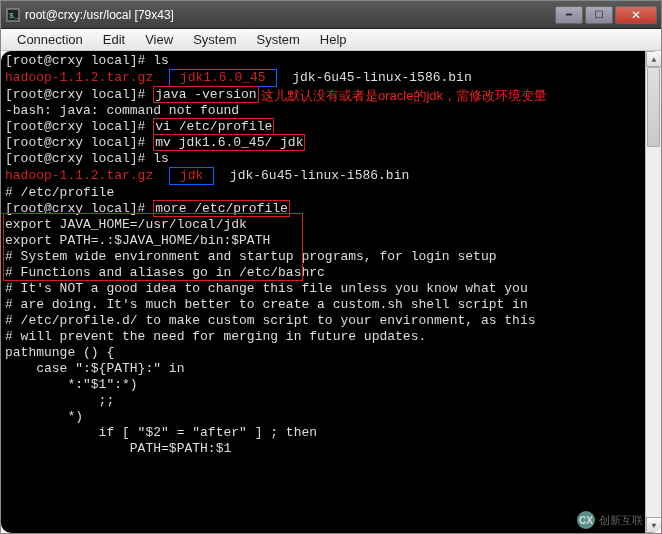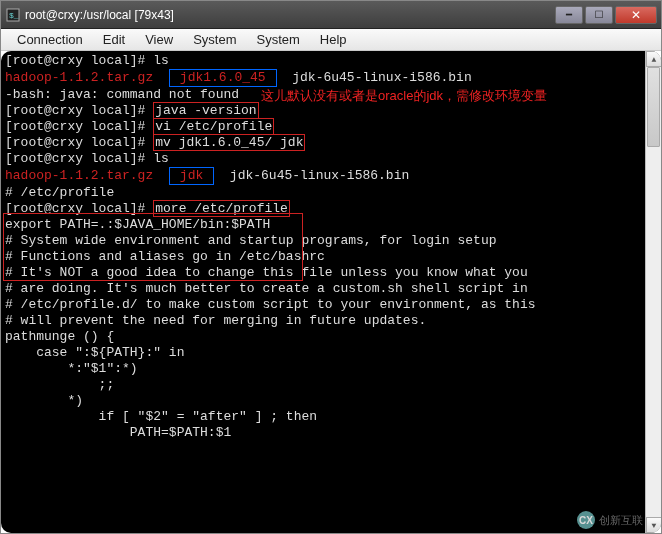--- a/index.html
+++ b/index.html
@@ -56,29 +56,30 @@
     <span class="menuitem">Edit</span>
     <span class="menuitem">View</span>
     <span class="menuitem">System</span>
     <span class="menuitem">System</span>
     <span class="menuitem">Help</span>
   </div>
 
   <div class="terminal">
     <div class="line white"><span>[root@crxy local]# </span><span>ls</span></div>
     <div class="line"><span class="red">hadoop-1.1.2.tar.gz  </span><span class="bluebox">jdk1.6.0_45</span><span class="white">  jdk-6u45-linux-i586.bin</span></div>
+    <div class="line white"><span>[root@crxy local]# </span><span class="inlinebox">java -version</span></div>
     <div class="line white">-bash: java: command not found</div>
-    <div class="line white"><span>[root@crxy local]# </span><span class="inlinebox">java -version</span></div>
     <div class="line white"><span>[root@crxy local]# </span><span class="inlinebox">vi /etc/profile</span></div>
     <div class="line white"><span>[root@crxy local]# </span><span class="inlinebox">mv jdk1.6.0_45/ jdk</span></div>
     <div class="line white"><span>[root@crxy local]# </span><span>ls</span></div>
     <div class="line"><span class="red">hadoop-1.1.2.tar.gz  </span><span class="bluebox">jdk</span><span class="white">  jdk-6u45-linux-i586.bin</span></div>
     <div class="line white"># /etc/profile</div>
     <div class="line white"><span>[root@crxy local]# </span><span class="inlinebox">more /etc/profile</span></div>
     <div class="line white"></div>
+    <div class="line white">export JAVA_HOME=/usr/local/jdk</div>
     <div class="line white">export PATH=.:$JAVA_HOME/bin:$PATH</div>
     <div class="line white"></div>
     <div class="line white"></div>
     <div class="line white"># System wide environment and startup programs, for login setup</div>
     <div class="line white"># Functions and aliases go in /etc/bashrc</div>
     <div class="line white"></div>
     <div class="line white"># It's NOT a good idea to change this file unless you know what you</div>
     <div class="line white"># are doing. It's much better to create a custom.sh shell script in</div>
     <div class="line white"># /etc/profile.d/ to make custom script to your environment, as this</div>
     <div class="line white"># will prevent the need for merging in future updates.</div>

